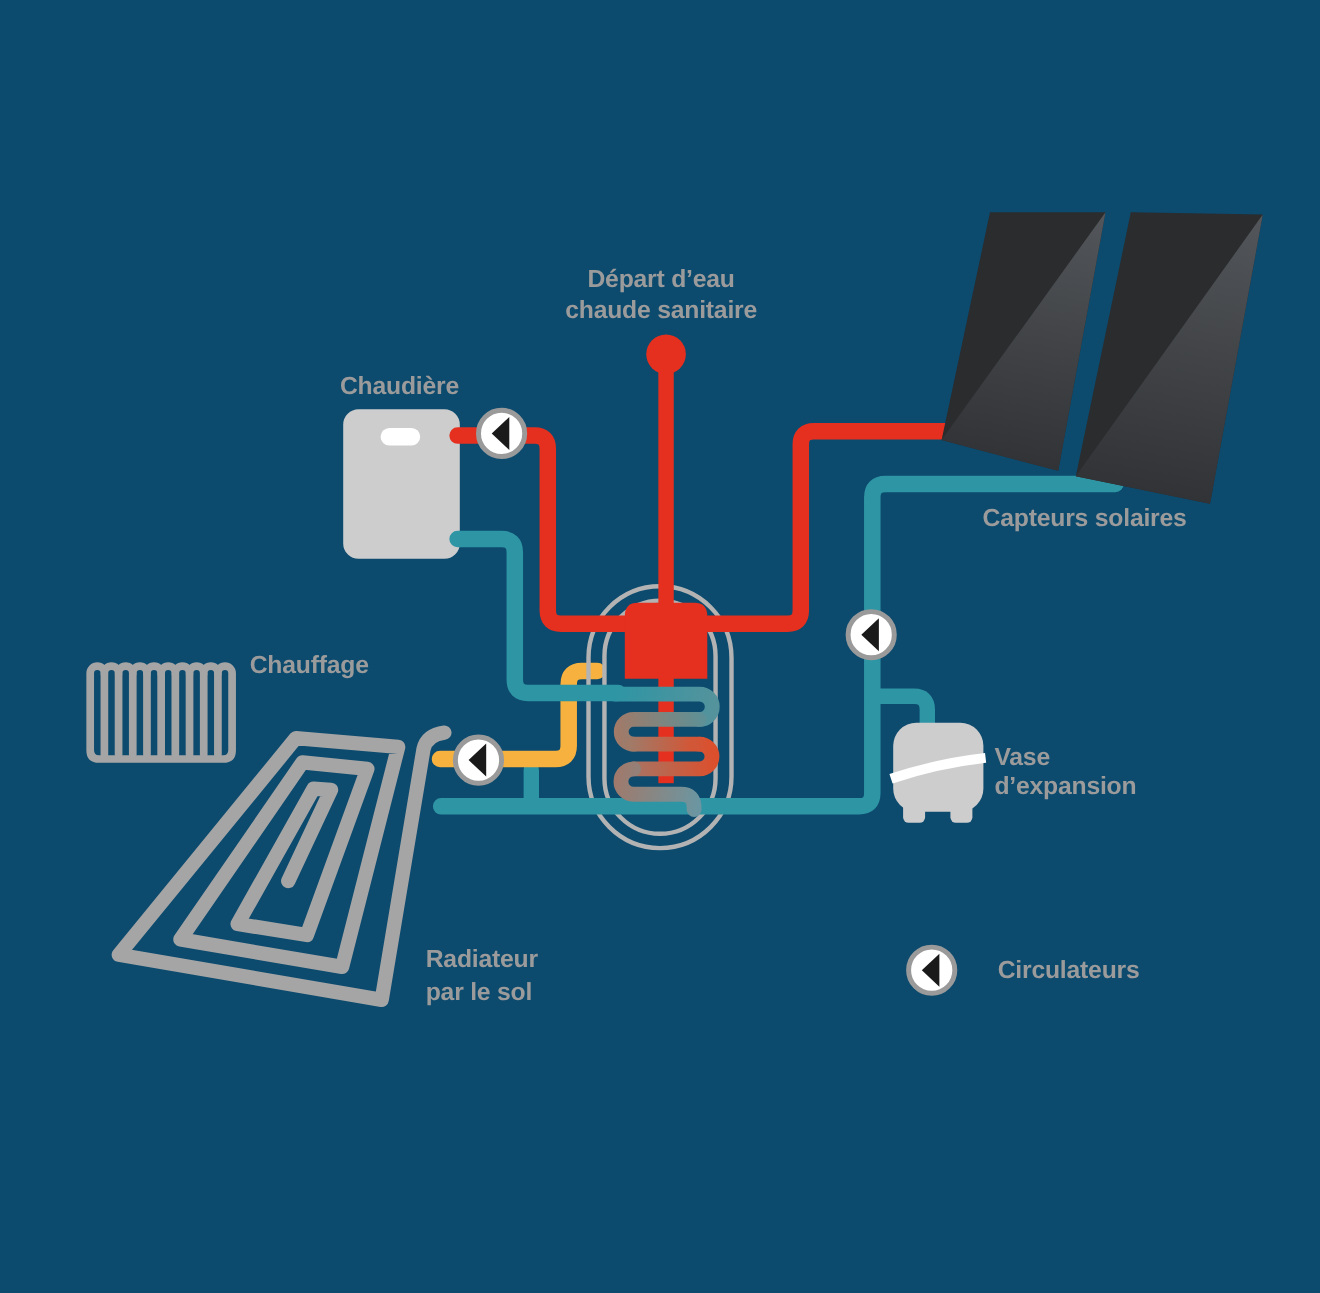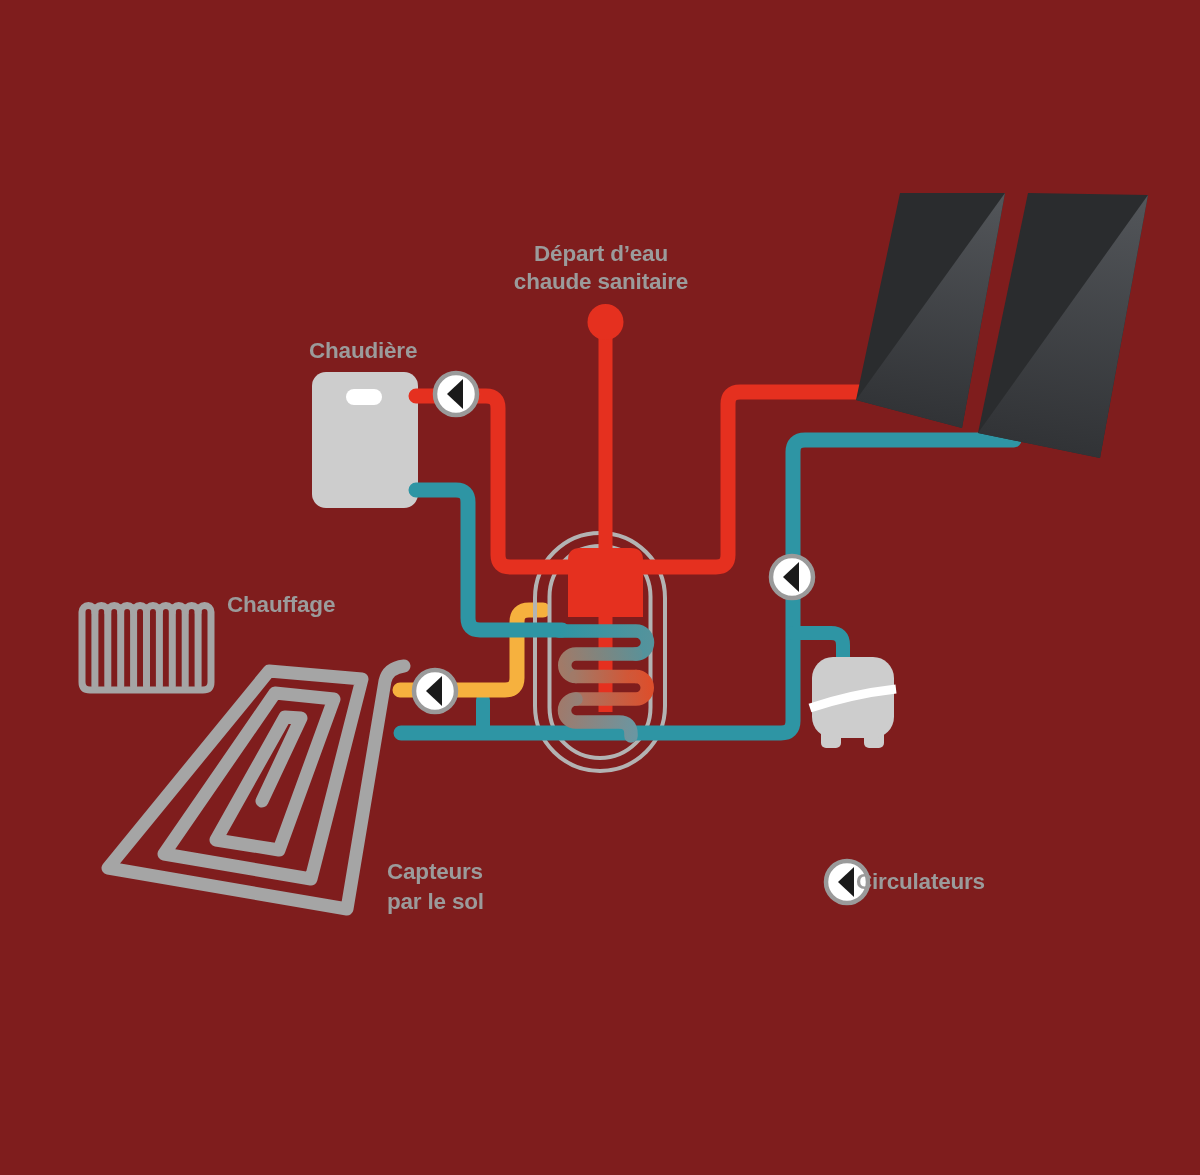--- a/index.html
+++ b/index.html
@@ -1,16 +1,16 @@
 <!DOCTYPE html>
 <html><head>
 <meta charset="utf-8">
 <style>
   html,body{margin:0;padding:0;background:#ffffff;}
-  .stage{position:relative;width:1200px;height:1175px;background:#7f1d1d;overflow:hidden;
+  .stage{position:relative;width:1200px;height:1175px;background:#0c4a6e;overflow:hidden;
          font-family:"Liberation Sans",sans-serif;}
   .stage svg{position:absolute;left:0;top:0;}
   .lbl{position:absolute;font-weight:bold;font-size:22.5px;line-height:28px;
        color:#9b9b9b;letter-spacing:-0.2px;white-space:nowrap;}
   .lbl.center{text-align:center;}
   
   .pipe{fill:none;stroke-linecap:round;}
   .hot{stroke:#e5301f;}
   .cold{stroke:#2e95a4;}
   .mixed{stroke:#f6b13e;}
@@ -134,24 +134,29 @@
   <use href="#pump" x="847" y="882"></use>
 </svg>
 
 <div class="lbl center" style="left:450px;top:240px;width:302px">
   <div>Départ d’eau</div>
   <div>chaude sanitaire</div>
 </div>
 
 <div class="lbl" style="left:309px;top:337px">Chaudière</div>
 
+<div class="lbl center" style="left:836px;top:457px;width:300px">Capteurs solaires</div>
 
 <div class="lbl" style="left:227px;top:591px">Chauffage</div>
 
+<div class="lbl" style="left:904px;top:674px;line-height:27px">
+  <div>Vase</div>
+  <div>d’expansion</div>
+</div>
 
 <div class="lbl" style="left:387px;top:857px;line-height:30px">
-  <div>Capteurs</div>
+  <div>Radiateur</div>
   <div>par le sol</div>
 </div>
 
-<div class="lbl" style="left:856px;top:868px">Circulateurs</div>
+<div class="lbl" style="left:907px;top:868px">Circulateurs</div>
 
 </div>
 
 </body></html>

